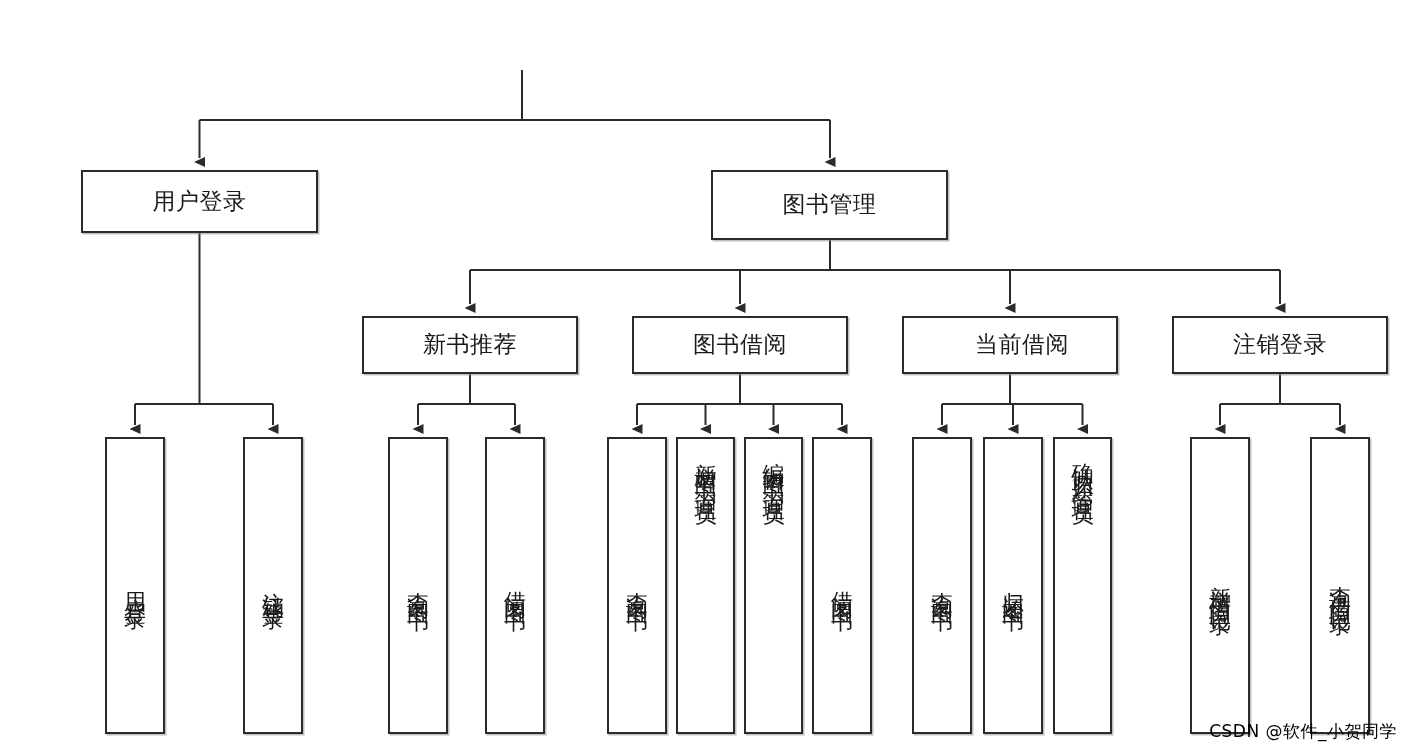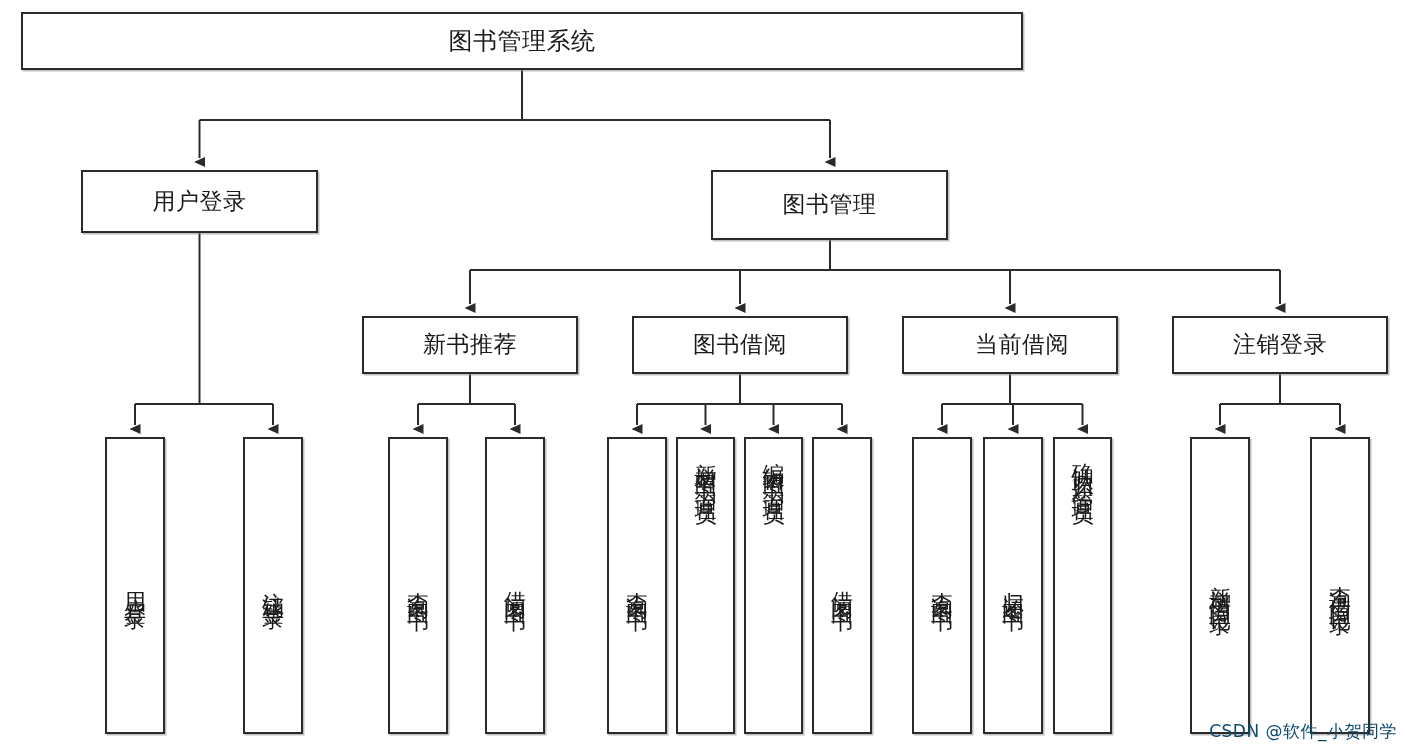--- a/index.html
+++ b/index.html
@@ -131,23 +131,20 @@
       <path d="M1013,404 L1013,425" marker-end="url(#arrow)"></path>
       <path d="M1082.5,404 L1082.5,425" marker-end="url(#arrow)"></path>
 
       <path d="M1280,374 L1280,404"></path>
       <path d="M1220,404 L1340,404"></path>
       <path d="M1220,404 L1220,425" marker-end="url(#arrow)"></path>
       <path d="M1340,404 L1340,425" marker-end="url(#arrow)"></path>
     </g>
   </svg>
 
-  <div class="node horizontal root" style="left: 21px; top: 12px; width: 1002px; height: 58px;">
-    <span class="node-label">图书管理系统</span>
-  </div>
 
   <div class="node horizontal" style="left: 81px; top: 170px; width: 237px; height: 63px;">
     <span class="node-label">用户登录</span>
   </div>
   <div class="node horizontal" style="left: 711px; top: 170px; width: 237px; height: 70px;">
     <span class="node-label">图书管理</span>
   </div>
 
   <div class="node horizontal" style="left: 632px; top: 316px; width: 216px; height: 58px;">
     <span class="node-label">图书借阅</span>
@@ -195,15 +192,15 @@
   <div class="node vertical topaligned" style="left: 1053px; top: 437px; width: 59px; height: 297px;">
     <span class="node-label">确认归还（管理员）</span>
   </div>
   <div class="node vertical centered" style="left: 1190px; top: 437px; width: 60px; height: 297px;">
     <span class="node-label">新增借阅记录</span>
   </div>
   <div class="node vertical centered" style="left: 1310px; top: 437px; width: 60px; height: 297px;">
     <span class="node-label">查询借阅记录</span>
   </div>
 
-  <div class="watermark" style="color: #0c4a6e;">CSDN @软件_小贺同学</div>
+  <div class="watermark" style="color: #000000;">CSDN @软件_小贺同学</div>
 
 </div>
 
 </body></html>

